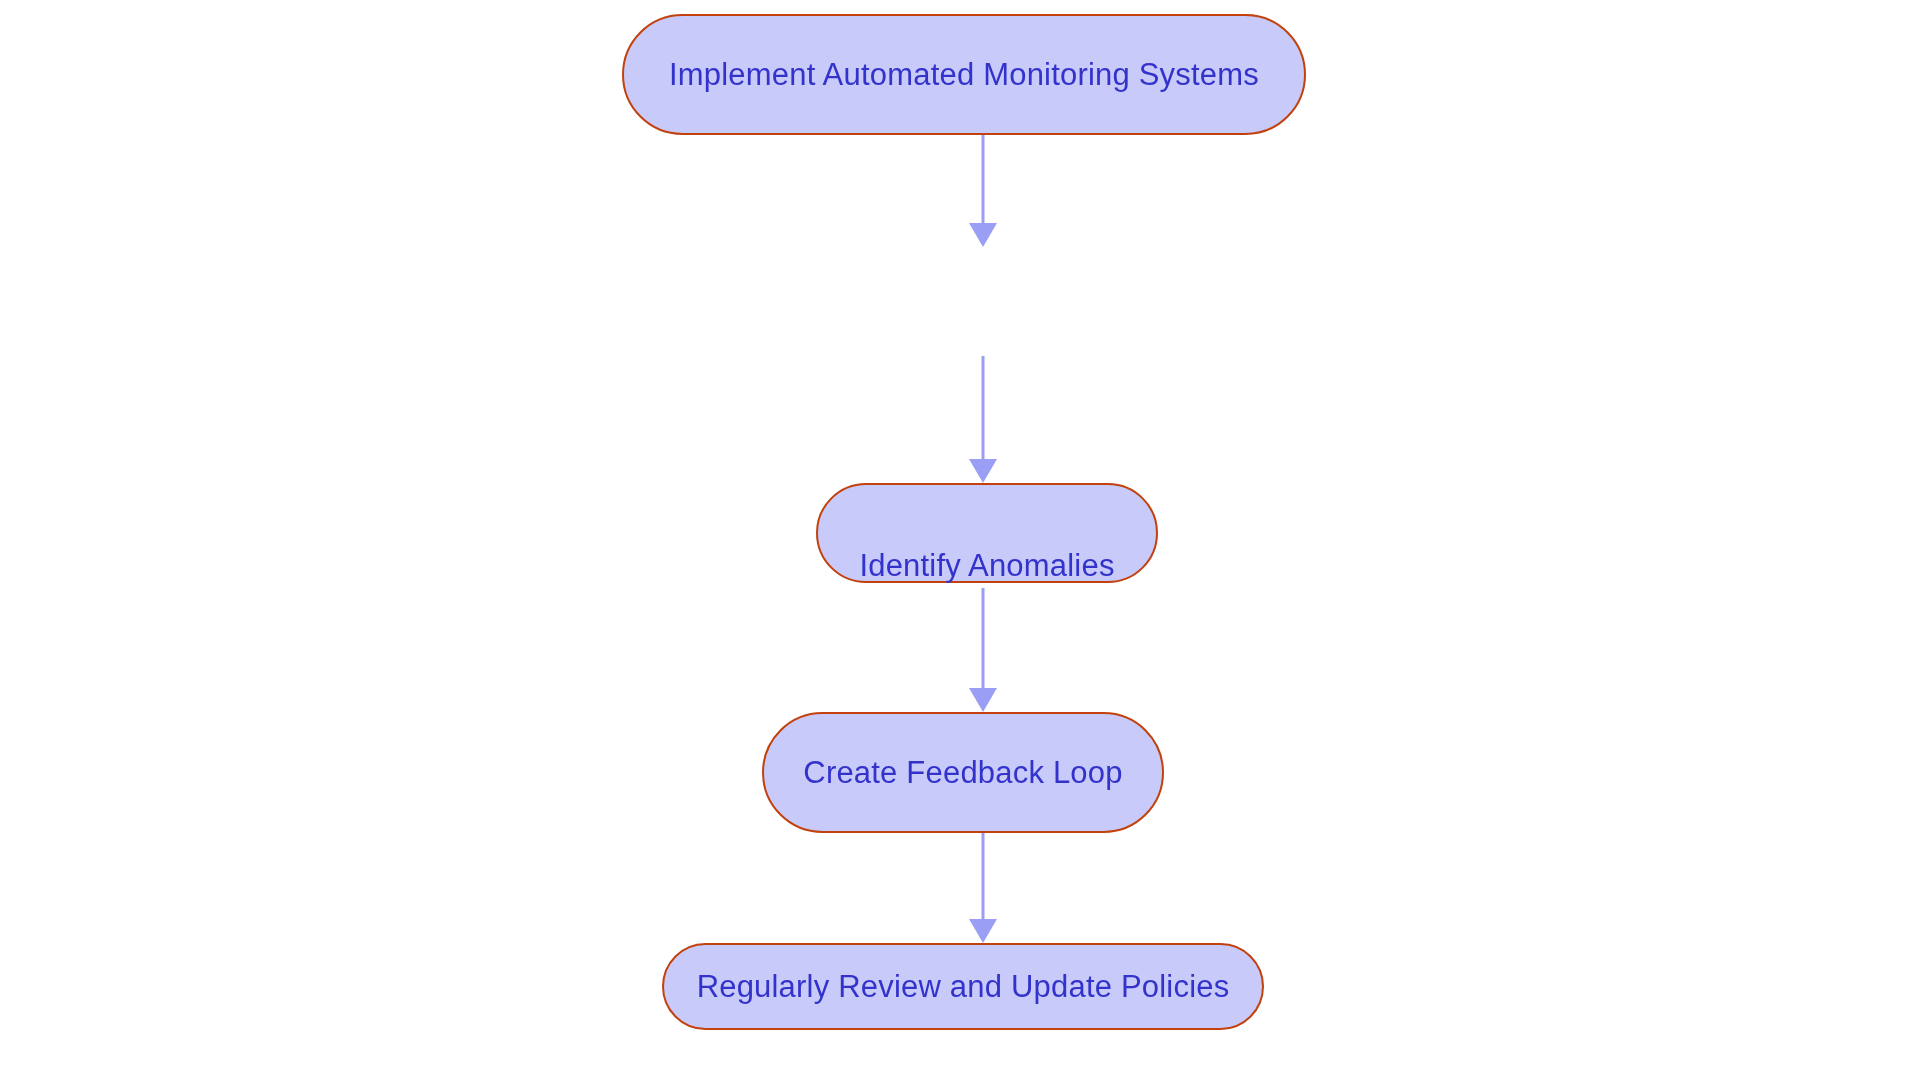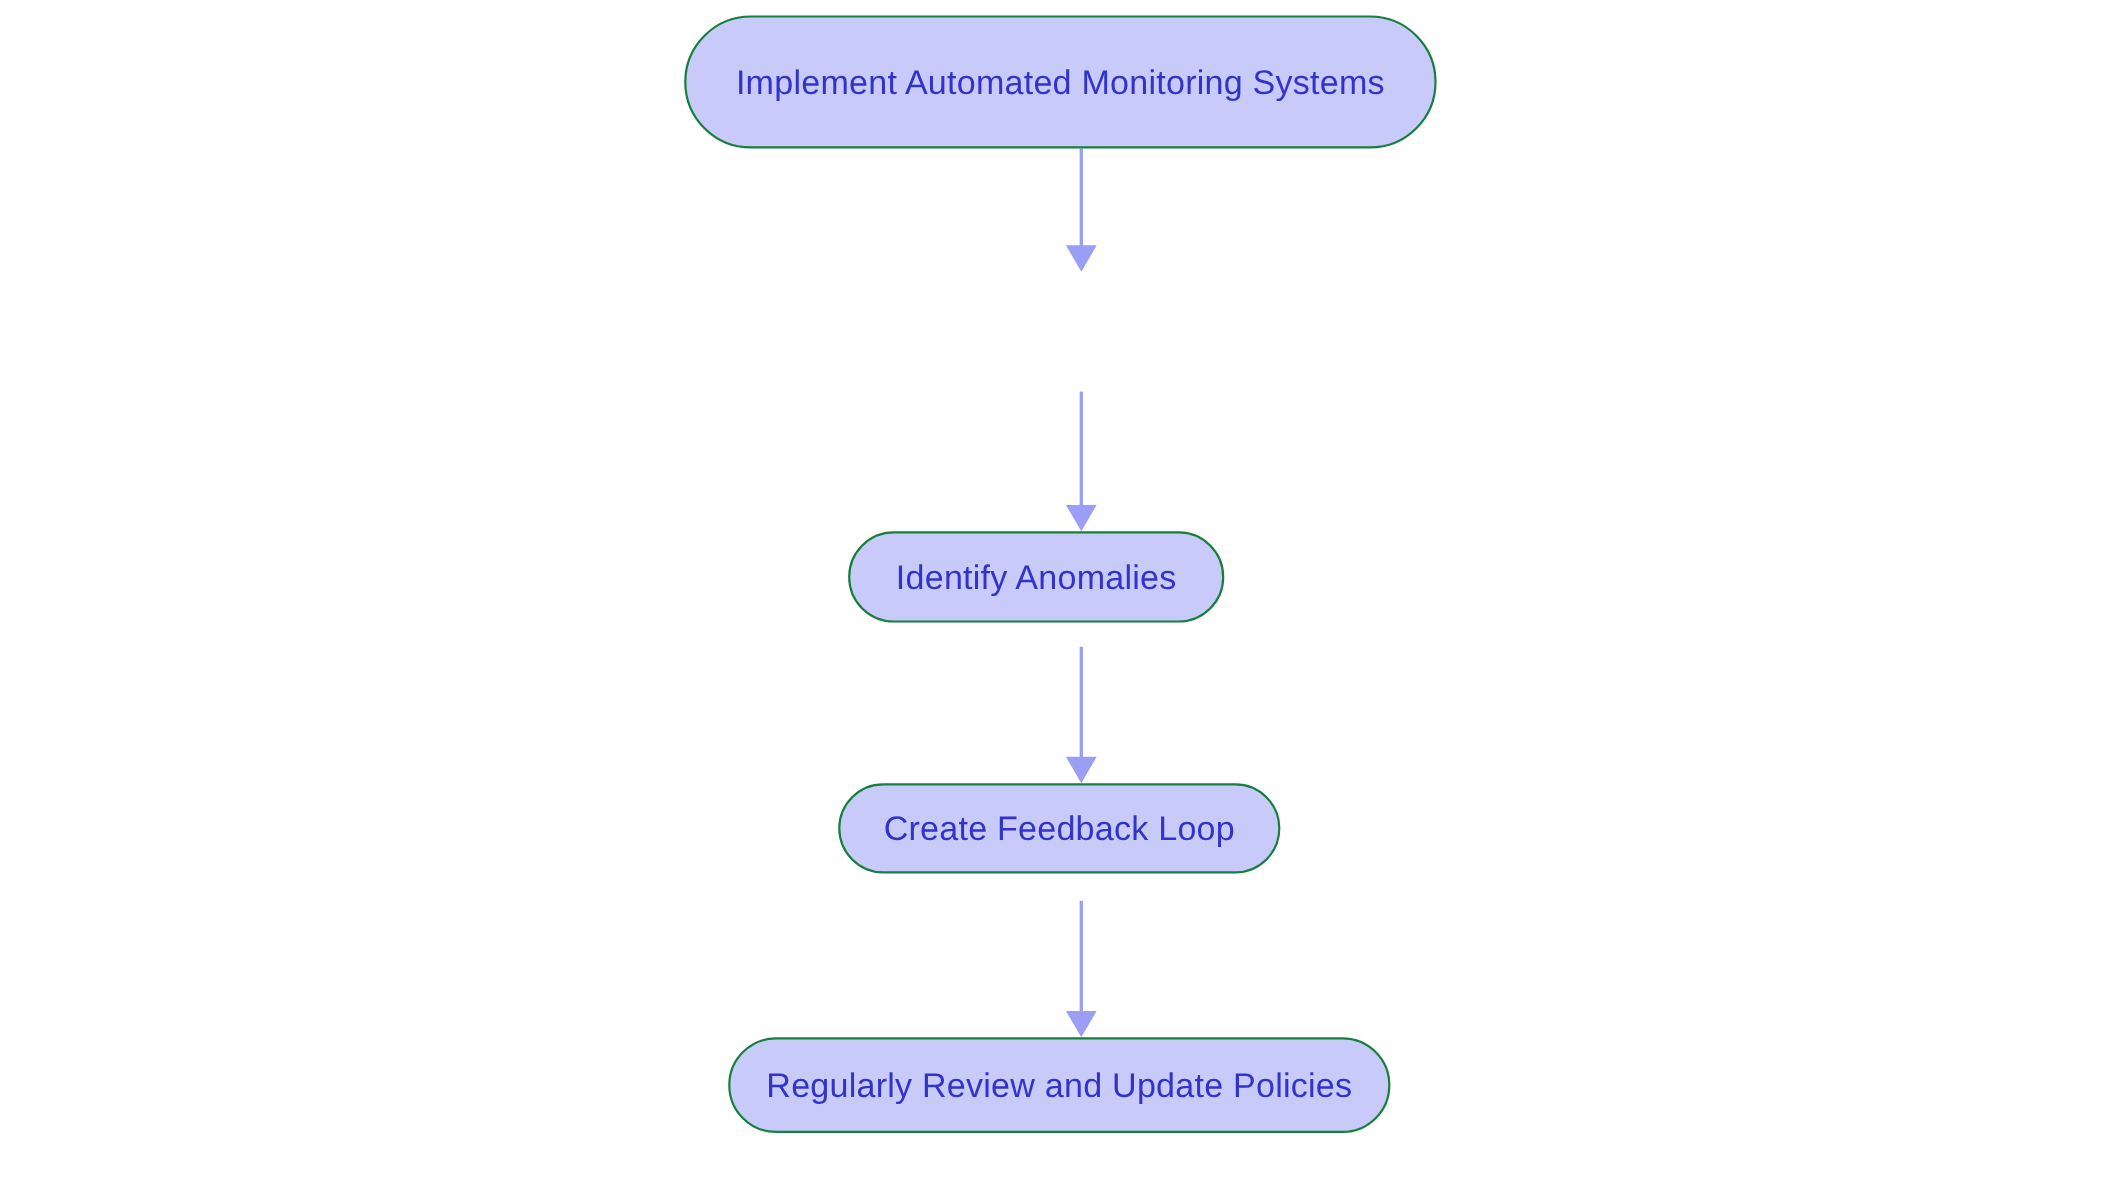--- a/index.html
+++ b/index.html
@@ -21,21 +21,21 @@
     background: #ffffff;
   }
 
   .flow-node {
     position: absolute;
     box-sizing: border-box;
     display: flex;
     align-items: center;
     justify-content: center;
     background: #c8caf9;
-    border: 2px solid #15803d;
+    border: 2px solid #c2410c;
     border-radius: 999px;
     color: #3333cc;
     font-size: 31px;
     font-weight: 400;
     letter-spacing: 0.2px;
     white-space: nowrap;
     line-height: 1;
   }
 
   .flow-node .node-label {
@@ -85,25 +85,25 @@
       <line x1="20" y1="0" x2="20" y2="102" stroke="#9b9ef5" stroke-width="3"></line>
       <polygon points="6,100 34,100 20,124" fill="#9b9ef5"></polygon>
     </svg>
   </div>
 
   <div class="flow-node" style="left:622px; top:14px; width:684px; height:121px;">
     <span class="node-label">Implement Automated Monitoring Systems</span>
   </div>
 
 
-  <div class="flow-node" style="left:771px; top:483px; width:342px; height:83px;">
+  <div class="flow-node" style="left:816px; top:483px; width:342px; height:100px;align-items:flex-end;">
     <span class="node-label">Identify Anomalies</span>
   </div>
 
-  <div class="flow-node" style="left:762px; top:712px; width:402px; height:82px;">
+  <div class="flow-node" style="left:762px; top:712px; width:402px; height:121px;">
     <span class="node-label">Create Feedback Loop</span>
   </div>
 
   <div class="flow-node" style="left:662px; top:943px; width:602px; height:87px;">
     <span class="node-label">Regularly Review and Update Policies</span>
   </div>
 
 </div>
 
 </body></html>

